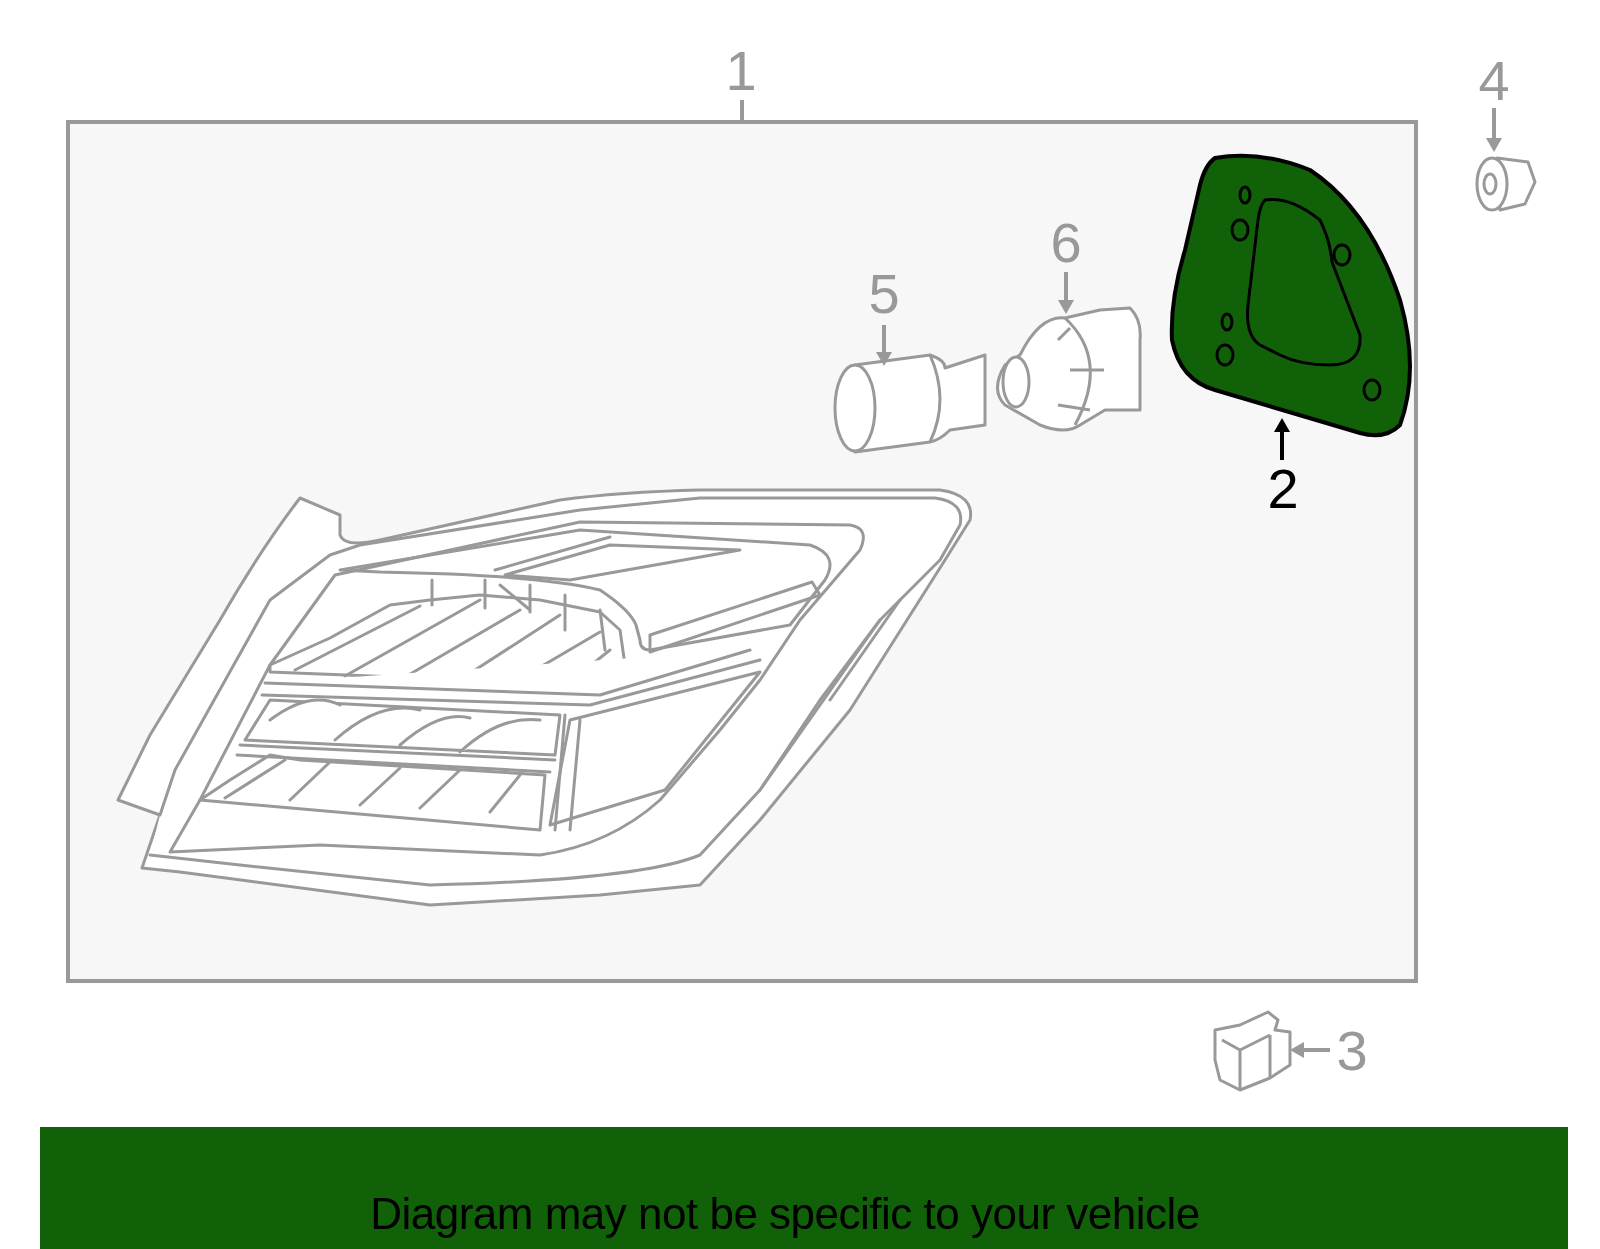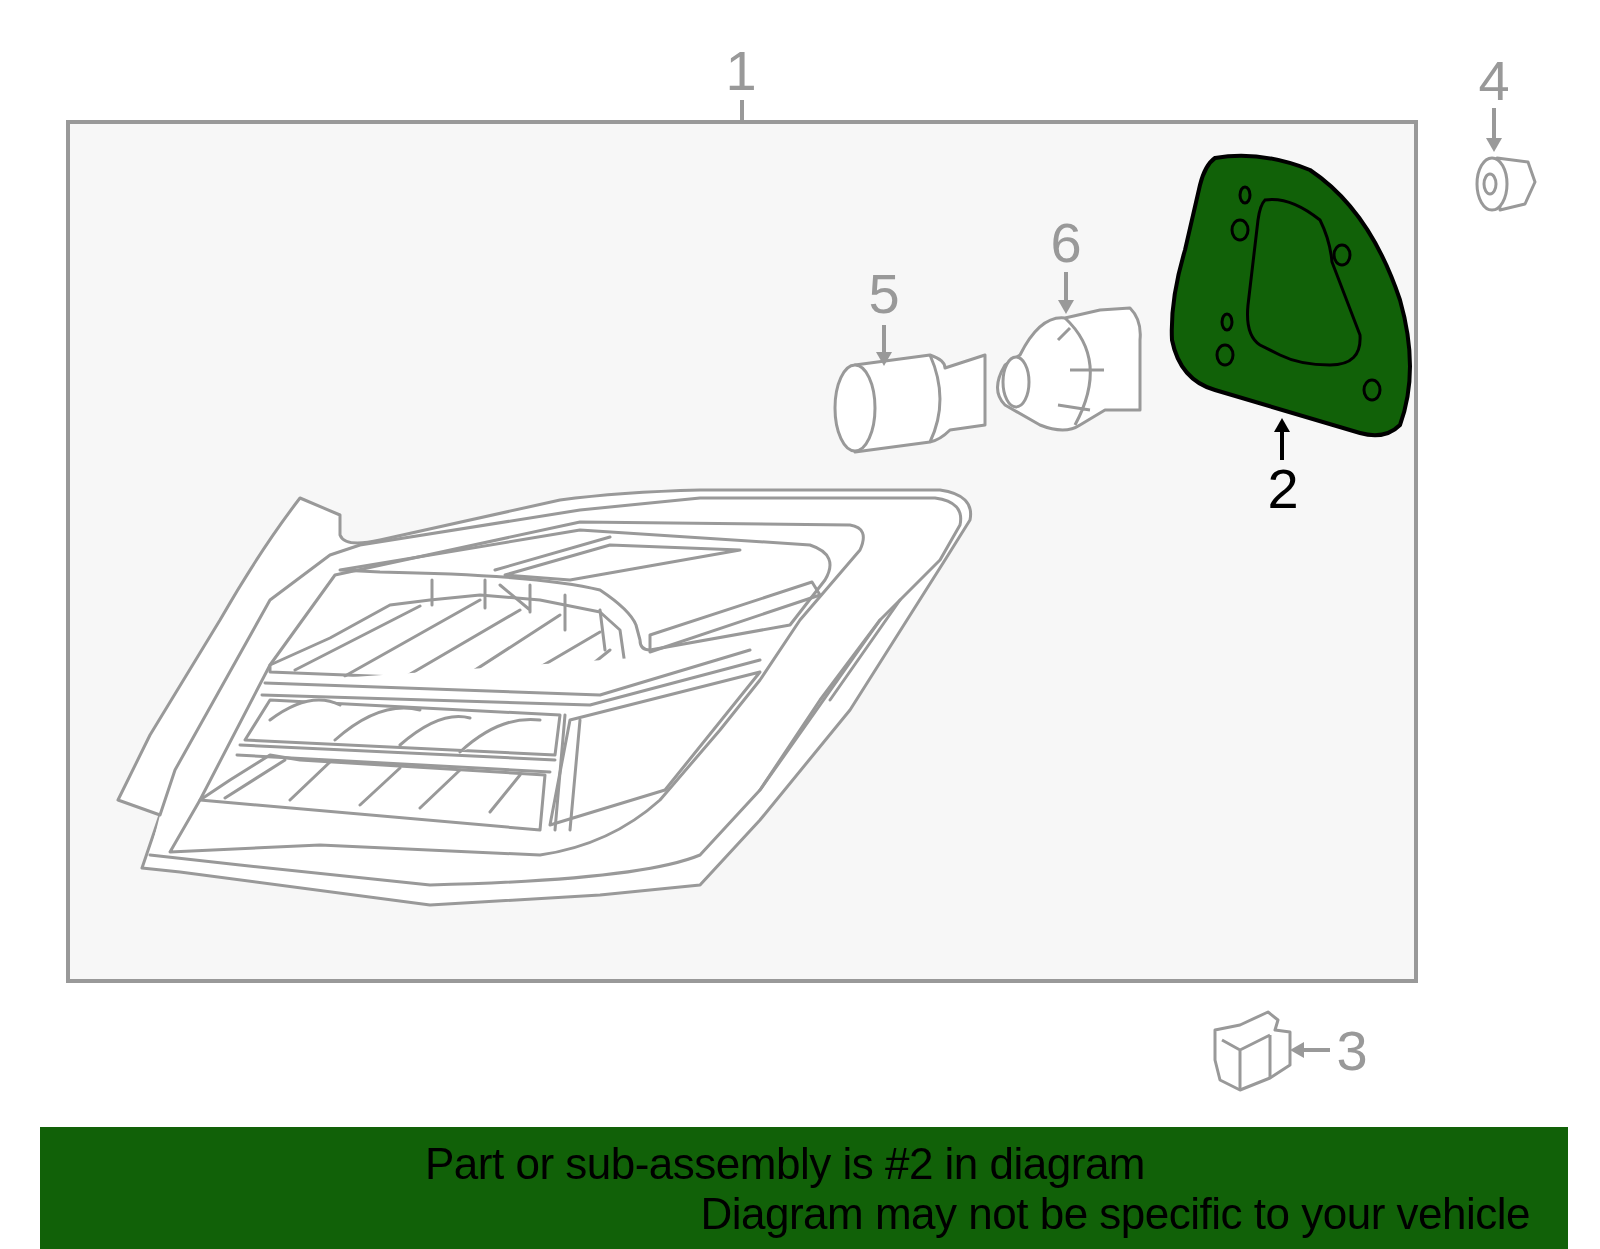--- a/index.html
+++ b/index.html
@@ -6,21 +6,21 @@
   body { width: 1600px; height: 1249px; position: relative; overflow: hidden;
          font-family: "Liberation Sans", sans-serif; }
   #diagram { position: absolute; left: 0; top: 0; width: 1600px; height: 1249px; }
   .callout { font-family: "Liberation Sans", sans-serif; font-size: 56px; fill: #999999; }
   .callout.hl { fill: #000000; }
   .banner { position: absolute; left: 40px; top: 1127px; width: 1528px; height: 122px;
             background: #116108; color: #000000; text-align: center; }
   .banner-line { position: absolute; left: 0; width: 1490px; font-size: 44px; line-height: 48px;
                  font-family: "Liberation Sans", sans-serif; letter-spacing: -0.5px; }
   .banner-line.l1 { top: 13px; }
-  .banner-line.l2 { top: 63px; text-align: right; }
+  .banner-line.l2 { top: 63px; }
 </style>
 </head>
 <body>
 
 <svg id="diagram" viewBox="0 0 1600 1249" xmlns="http://www.w3.org/2000/svg">
 
   <rect x="68" y="122" width="1348" height="859" fill="#f7f7f7" stroke="#999999" stroke-width="4"></rect>
 
   <g>
     <text class="callout" x="741" y="90" text-anchor="middle">1</text>
@@ -110,15 +110,14 @@
     <path d="M1222 1040 L1240 1050 L1270 1035 M1240 1050 L1240 1090 M1270 1035 L1270 1078"></path>
   </g>
   <g>
     <polygon points="1290,1050 1304,1042 1304,1058" fill="#999999"></polygon>
     <line x1="1302" y1="1050" x2="1330" y2="1050" stroke="#999999" stroke-width="4"></line>
     <text class="callout" x="1352" y="1070" text-anchor="middle">3</text>
   </g>
 </svg>
 
 <div class="banner">
-  <div class="banner-line l1">Part or sub-assembly is #2 in diagram</div>
   <div class="banner-line l2">Diagram may not be specific to your vehicle</div>
 </div>
 
 </body></html>

